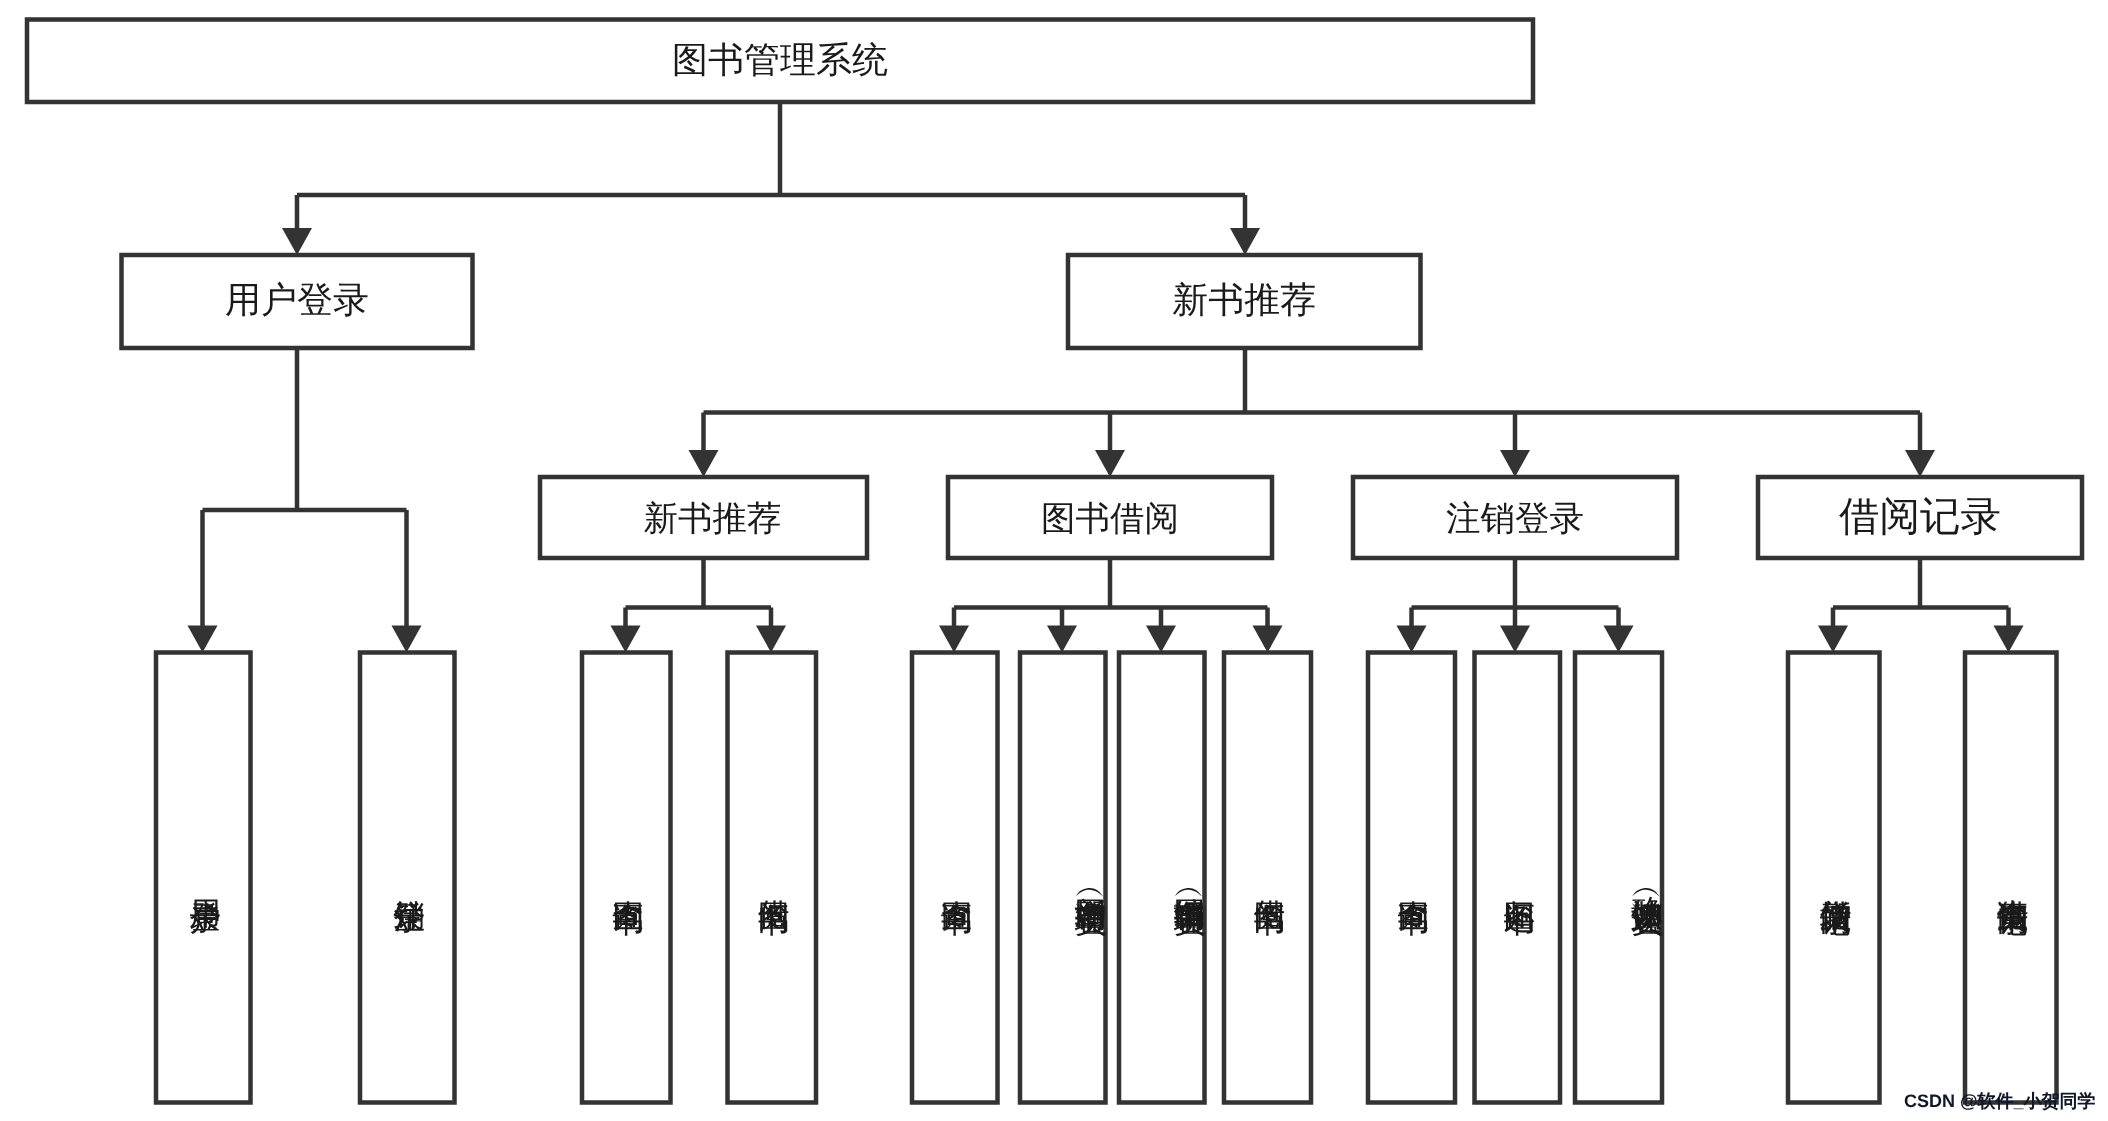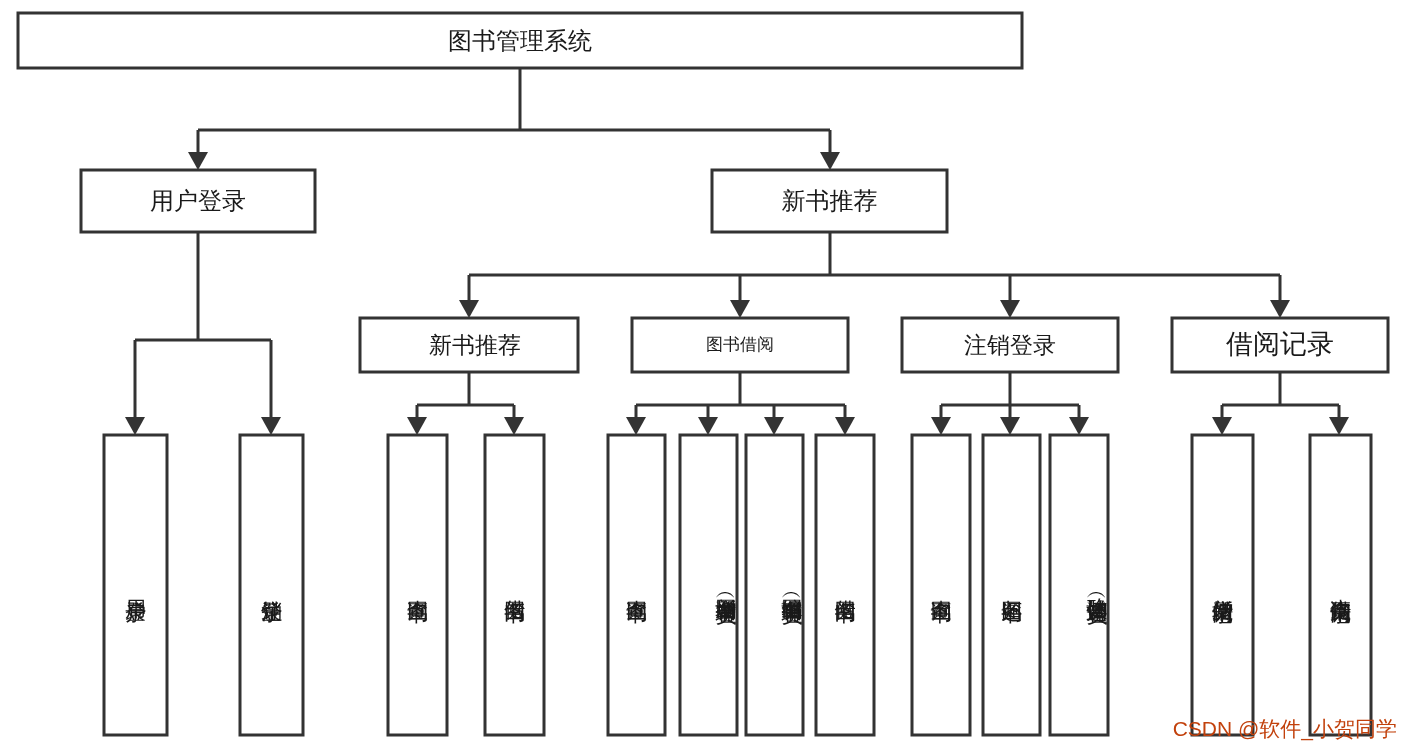--- a/index.html
+++ b/index.html
@@ -61,25 +61,26 @@
     align-items: flex-start;
     justify-content: center;
   }
   .node-label.vertical.v-mid {
     align-items: center;
   }
   .watermark {
     position: absolute;
     right: 8px;
     bottom: 4px;
-    color: #c2410c;
-    font-size: 21px;
+    color: #0f172a;
+    font-size: 12px;
     font-family: "Liberation Sans", "DejaVu Sans", sans-serif;
     white-space: nowrap;
     pointer-events: none;
+    font-weight: bold;
   }
 </style>
 </head>
 <body>
 
 <div id="canvas">
 
   <svg id="diagram-svg" viewBox="0 0 1405 747">
     <defs>
       <marker id="arrow" viewBox="0 0 12 14" refX="6" refY="13" markerWidth="12" markerHeight="14" orient="auto-start-reverse" markerUnits="userSpaceOnUse">
@@ -188,21 +189,21 @@
     <rect class="node-box" x="1192" y="435" width="61" height="300"></rect>
     <rect class="node-box" x="1310" y="435" width="61" height="300"></rect>
   </svg>
 
   <div class="node-label" style="left:18px; top:13px; width:1004px; height:55px; font-size:24px;">图书管理系统</div>
 
   <div class="node-label" style="left:81px; top:170px; width:234px; height:62px; font-size:24px;">用户登录</div>
   <div class="node-label" style="left:712px; top:170px; width:235px; height:62px; font-size:24px;">新书推荐</div>
 
   <div class="node-label" style="left:360px; top:318px; width:218px; height:54px; font-size:23px;padding-left:12px;">新书推荐</div>
-  <div class="node-label" style="left:632px; top:318px; width:216px; height:54px; font-size:17px;">图书借阅</div>
+  <div class="node-label" style="left:632px; top:318px; width:216px; height:54px; font-size:23px;">图书借阅</div>
   <div class="node-label" style="left:902px; top:318px; width:216px; height:54px; font-size:23px;">注销登录</div>
   <div class="node-label" style="left:1172px; top:318px; width:216px; height:54px; font-size:27px;">借阅记录</div>
 
   <div class="node-label vertical v-mid" style="left:104px; top:435px; width:63px; height:300px;">用户登录</div>
   <div class="node-label vertical v-mid" style="left:240px; top:435px; width:63px; height:300px;">注销登录</div>
 
   <div class="node-label vertical v-mid" style="left:388px; top:435px; width:59px; height:300px;">查询图书</div>
   <div class="node-label vertical v-mid" style="left:485px; top:435px; width:59px; height:300px;">借阅图书</div>
 
   <div class="node-label vertical v-mid" style="left:608px; top:435px; width:57px; height:300px;">查询图书</div>

